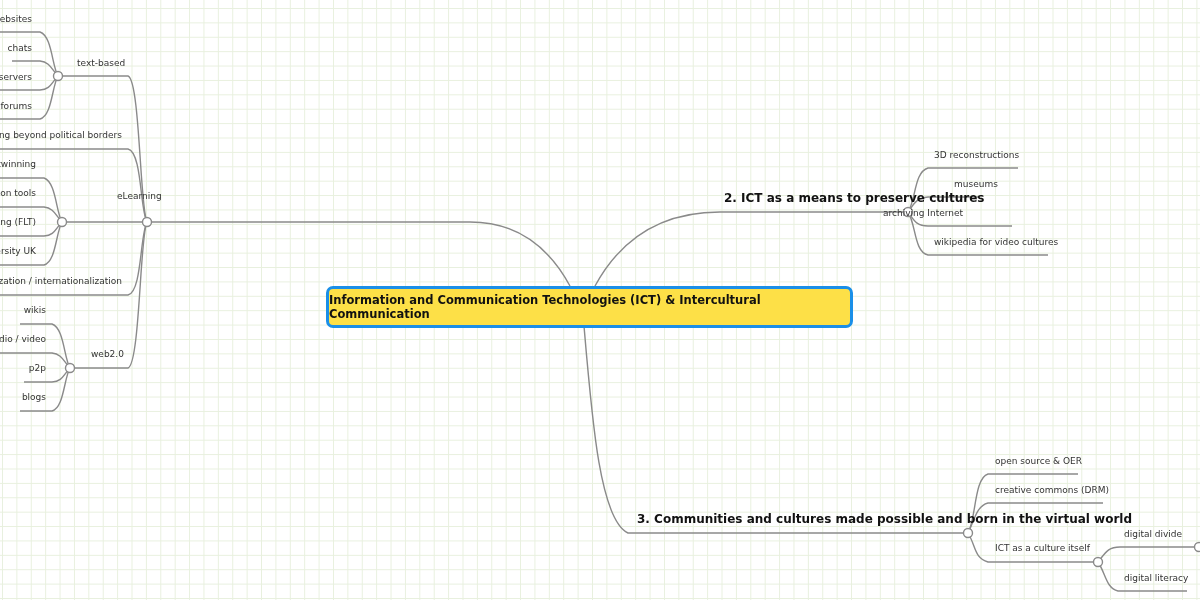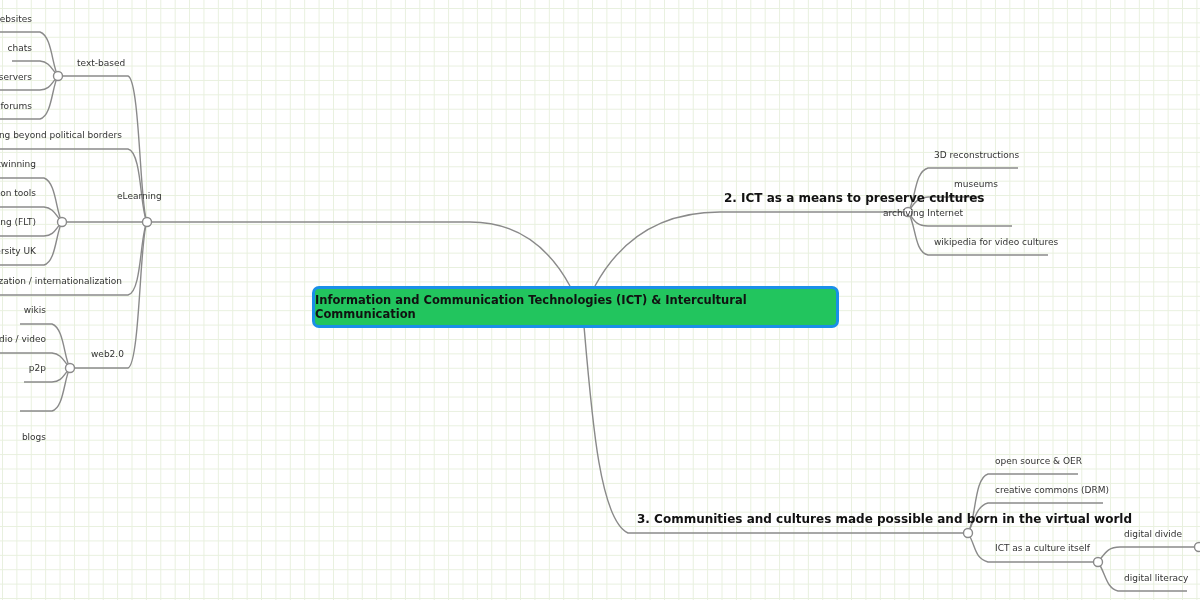--- a/index.html
+++ b/index.html
@@ -17,22 +17,22 @@
   svg.links { position: absolute; left: 0; top: 0; }
   svg.links path { fill: none; stroke: #8a8a8a; stroke-width: 1.4; }
   svg.links circle { fill: #ffffff; stroke: #8a8a8a; stroke-width: 1.4; }
   .label {
     position: absolute; font-size: 9px; color: #333333; white-space: nowrap;
     line-height: 12px; cursor: pointer;
   }
   .label.right { text-align: right; }
   .label.bold { font-weight: bold; color: #111111; font-size: 12px; }
   .central {
-    position: absolute; left: 312px; top: 286px; width: 521px; height: 36px;
-    background: #22c55e; border: 3.5px solid #1a8fe8; border-radius: 7px;
+    position: absolute; left: 326px; top: 286px; width: 521px; height: 36px;
+    background: #fde047; border: 3.5px solid #1a8fe8; border-radius: 7px;
     display: flex; align-items: center; justify-content: center;
     font-weight: bold; font-size: 11.5px; color: #111111; cursor: pointer;
     box-sizing: content-box;
   }
 </style>
 </head>
 <body>
 
 <div id="canvas">
 
@@ -105,21 +105,21 @@
   <div class="label right" style="right:1164px; top:187px;">tion tools</div>
   <div class="label right" style="right:1164px; top:216px;">ing (FLT)</div>
   <div class="label right" style="right:1164px; top:245px;">ersity UK</div>
 
   <div class="label right" style="right:1078px; top:275px;">calization / internationalization</div>
 
   <div class="label" style="left:91px; top:348px;">web2.0</div>
   <div class="label right" style="right:1154px; top:304px;">wikis</div>
   <div class="label right" style="right:1154px; top:333px;">udio / video</div>
   <div class="label right" style="right:1154px; top:362px;">p2p</div>
-  <div class="label right" style="right:1154px; top:391px;margin-top:40px;">blogs</div>
+  <div class="label right" style="right:1154px; top:391px;">blogs</div>
 
   <div class="label bold" style="left:724px; top:192px;">2. ICT as a means to preserve cultures</div>
   <div class="label" style="left:934px; top:149px;">3D reconstructions</div>
   <div class="label" style="left:934px; top:178px;padding-left:20px;">museums</div>
   <div class="label" style="left:883px; top:207px;">archiving Internet</div>
   <div class="label" style="left:934px; top:236px;">wikipedia for video cultures</div>
 
   <div class="label bold" style="left:637px; top:513px;">3. Communities and cultures made possible and born in the virtual world</div>
   <div class="label" style="left:995px; top:455px;">open source &amp; OER</div>
   <div class="label" style="left:995px; top:484px;">creative commons (DRM)</div>

